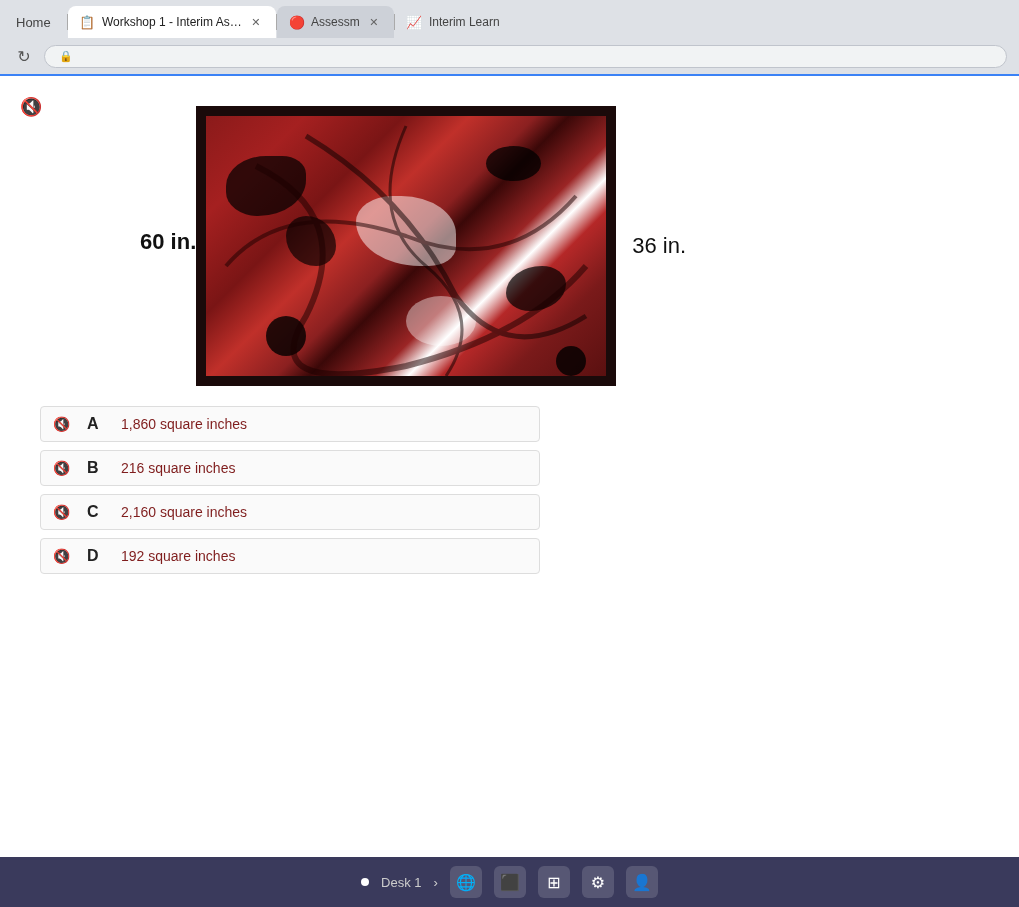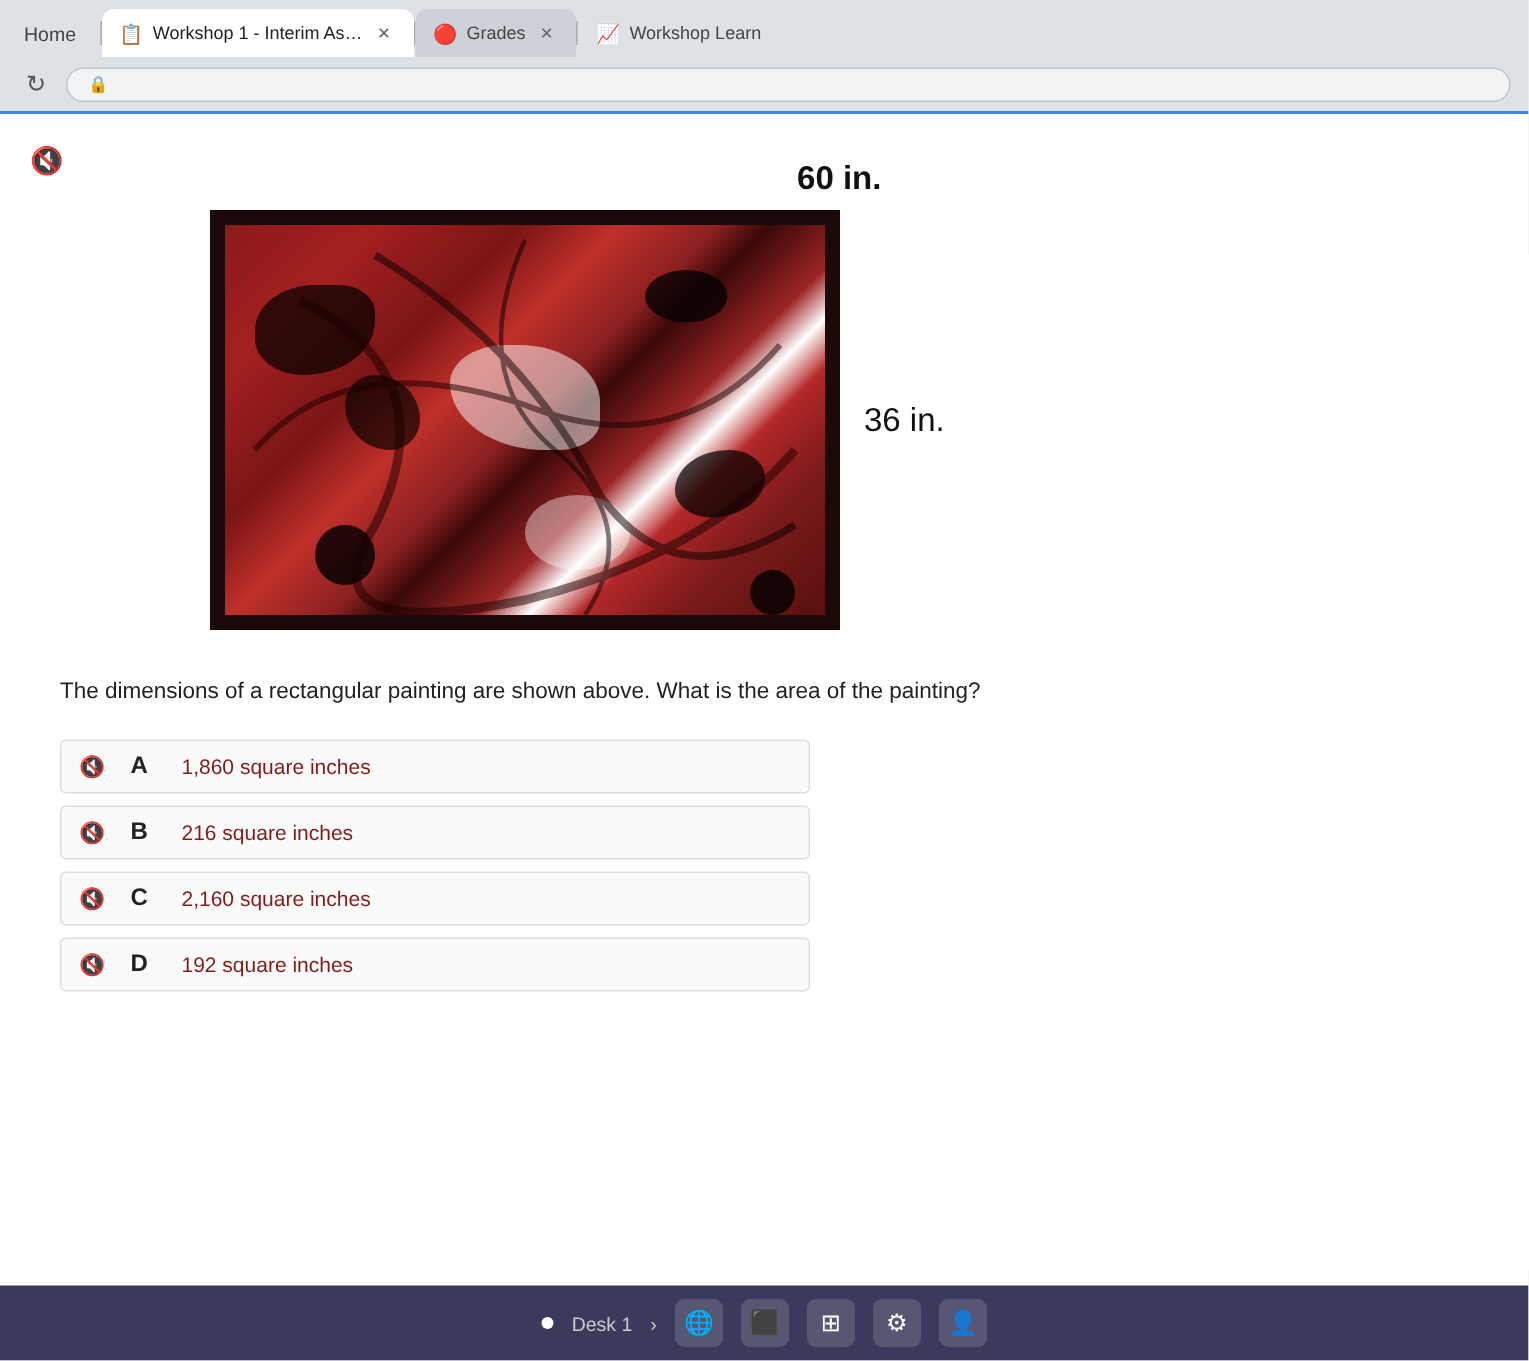--- a/index.html
+++ b/index.html
@@ -127,21 +127,22 @@
       position: absolute;
       top: 20px;
       left: 20px;
       font-size: 18px;
       color: #555;
     }
 
     
     .painting-container {
       display: flex;
-      flex-direction: column;
+      flex-direction: row;
+      align-items: center;
       margin-top: 10px;
       position: relative;
       margin-left: 100px;
     }
 
     .dimension-top {
       font-size: 22px;
       font-weight: bold;
       color: #111;
       margin-bottom: 8px;
@@ -332,27 +333,27 @@
     </div>
     <div class="tab-separator"></div>
     <div class="tab active">
       <span style="font-size:13px">📋</span>
       <span class="tab-label">Workshop 1 - Interim Assessm</span>
       <span class="tab-close">✕</span>
     </div>
     <div class="tab-separator"></div>
     <div class="grades-tab">
       <span style="font-size:13px">🔴</span>
-      <span class="tab-label">Grades</span>
+      <span class="tab-label">Assessm</span>
       <span class="tab-close">✕</span>
     </div>
     <div class="tab-separator"></div>
     <div class="progress-tab">
       <span style="font-size:13px">📈</span>
-      <span class="tab-label">Workshop Learn</span>
+      <span class="tab-label">Interim Learn</span>
     </div>
   </div>
 
   <div class="address-bar">
     <button class="refresh-btn">↻</button>
     <div class="url-box">
       <span style="font-size:11px; color:#666">🔒</span>
     </div>
   </div>
 </div>
@@ -381,21 +382,20 @@
             <path d="M100,20 Q200,80 250,180 Q300,250 380,200" stroke="#0a0000" stroke-width="5" fill="none"></path>
             <path d="M20,150 Q80,80 200,120 Q300,160 370,80" stroke="#1a0000" stroke-width="4" fill="none"></path>
             <path d="M200,10 Q160,100 220,150 Q280,200 240,260" stroke="#0a0000" stroke-width="3" fill="none"></path>
           </svg>
         </div>
       </div>
       <div class="dimension-right">36 in.</div>
     </div>
   </div>
 
-  <div class="question-text">The dimensions of a rectangular painting are shown above. What is the area of the painting?</div>
 
   <div class="choices">
     <div class="choice-row">
       <span class="choice-mute">🔇</span>
       <span class="choice-letter">A</span>
       <span class="choice-text">1,860 square inches</span>
     </div>
     <div class="choice-row">
       <span class="choice-mute">🔇</span>
       <span class="choice-letter">B</span>

